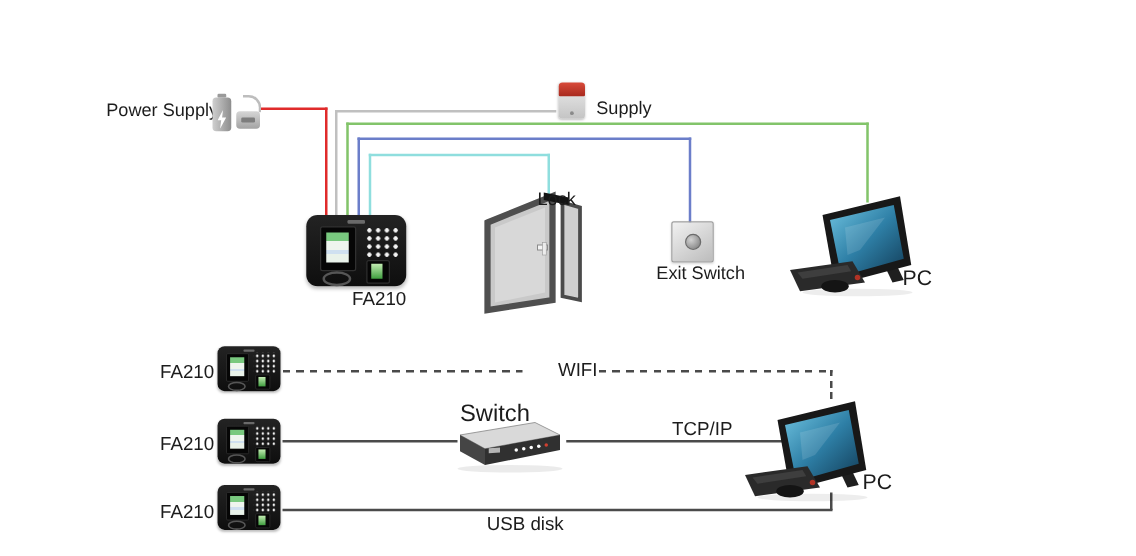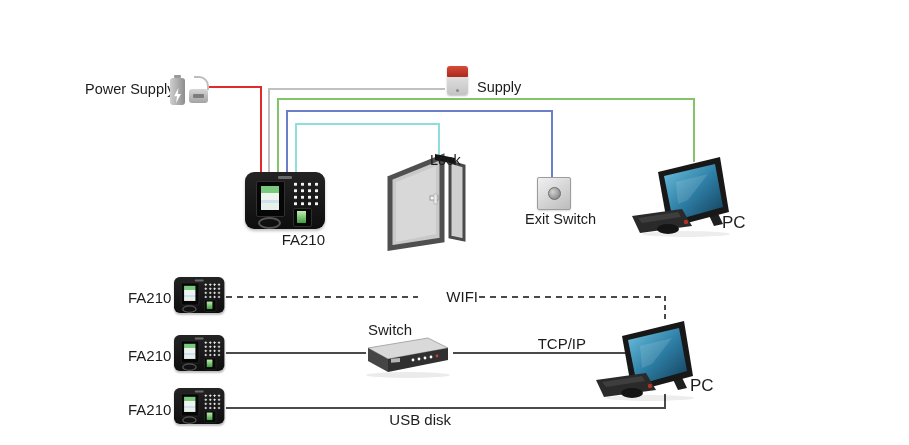--- a/index.html
+++ b/index.html
@@ -171,21 +171,21 @@
           <span class="lcd"></span>
         </span>
       <span class="keypad"></span>
       <span class="fp">
           <i></i>
         </span>
       <span class="spk"></span>
     </div>
   </div>
   <div class="hline netline" style="left:226px;top:352px;width:140px;"></div>
-  <div class="lbl" style="left:368px;top:321px;font-size:15px;">Switch</div>
+  <div class="lbl" style="left:368px;top:321px;font-size:19px;">Switch</div>
   <svg style="left:358px;top:333px;" width="95" height="46" viewBox="0 0 95 46">
     <ellipse cx="50" cy="42" rx="42" ry="3" fill="#000" opacity="0.08"></ellipse>
     <polygon points="10,15 70,5 90,15 30,26" fill="#d9d9d9" stroke="#8e8e8e" stroke-width="0.7"></polygon>
     <polygon points="30,26 90,15 90,27 30,39" fill="#303030"></polygon>
     <polygon points="10,15 30,26 30,39 10,28" fill="#454545"></polygon>
     <rect x="33" y="28" width="9" height="4" fill="#b5b5b5" transform="skewY(-4)"></rect>
     <circle cx="55" cy="27" r="1.4" fill="#fff"></circle>
     <circle cx="61" cy="26" r="1.4" fill="#fff"></circle>
     <circle cx="67" cy="25" r="1.4" fill="#fff"></circle>
     <circle cx="73" cy="24" r="1.4" fill="#fff"></circle>

